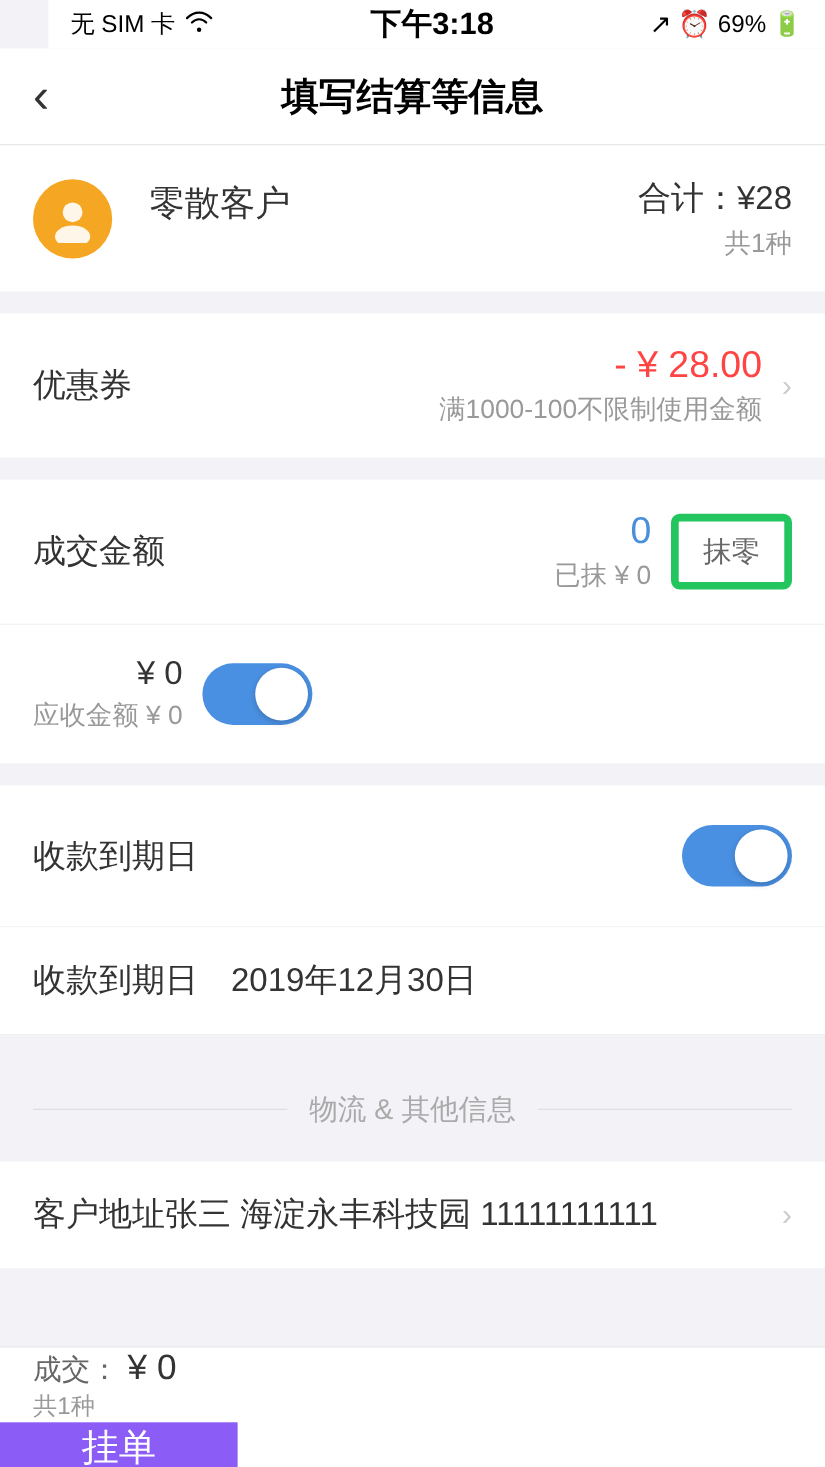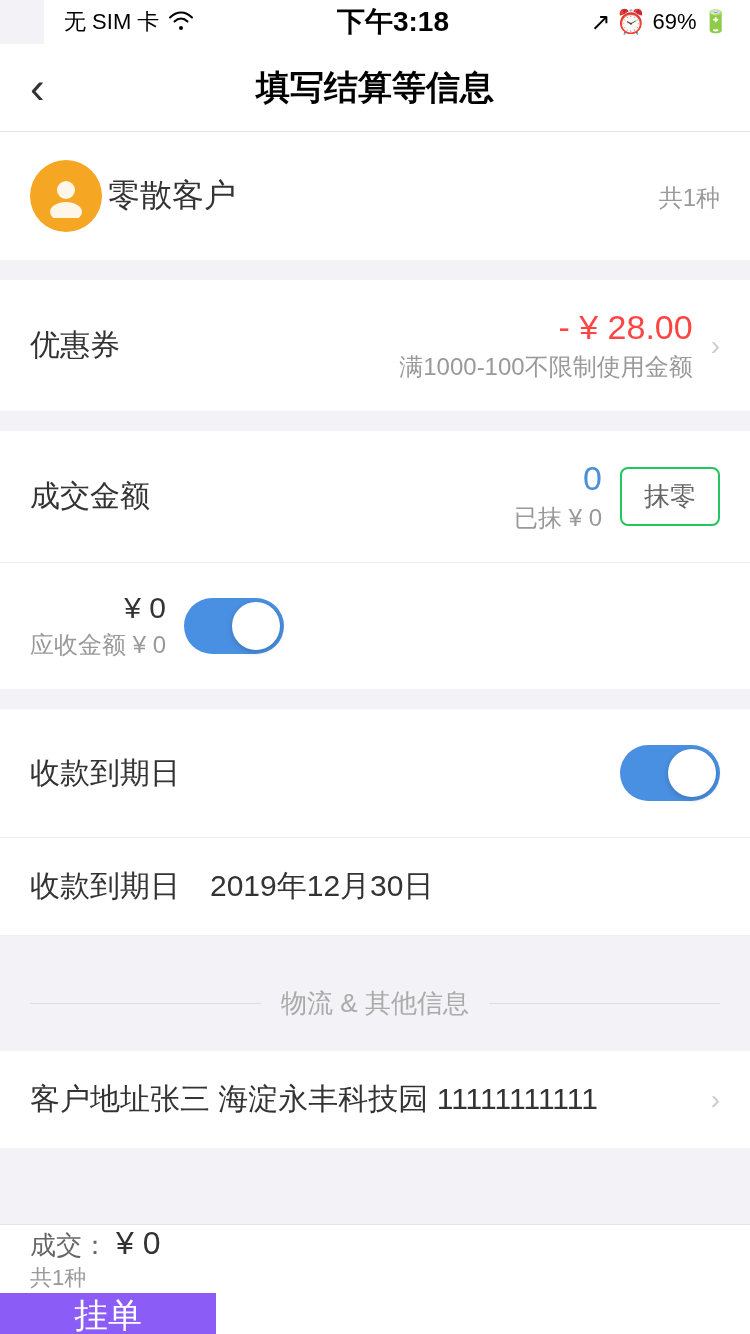--- a/index.html
+++ b/index.html
@@ -65,22 +65,21 @@
     .customer-section {
       background: #fff;
       padding: 28px 30px;
       display: flex;
       align-items: center;
       justify-content: space-between;
       margin-bottom: 20px;
     }
     .customer-left {
       display: flex;
-      align-items: center;
-      gap: 6px;
+      gap: 34px;
     }
     .customer-avatar {
       width: 72px;
       height: 72px;
       border-radius: 50%;
       background: #f5a623;
       display: flex;
       align-items: center;
       justify-content: center;
     }
@@ -149,21 +148,21 @@
     .chevron {
       font-size: 28px;
       color: #ccc;
     }
     .row-value-col {
       text-align: right;
     }
 
     
     .round-zero-btn {
-      border: 2px solid #22c55e;
+      border: 7px solid #22c55e;
       border-radius: 8px;
       padding: 10px 22px;
       font-size: 26px;
       color: #666;
       background: #fff;
       cursor: pointer;
     }
 
     
     .toggle {
@@ -327,20 +326,21 @@
     <div class="customer-left">
       <div class="customer-avatar">
         <svg viewBox="0 0 44 44" fill="none">
           <circle cx="22" cy="16" r="9" fill="#fff" opacity="0.9"></circle>
           <ellipse cx="22" cy="38" rx="16" ry="10" fill="#fff" opacity="0.9"></ellipse>
         </svg>
       </div>
       <span class="customer-name">零散客户</span>
     </div>
     <div class="customer-right">
+      <div class="customer-total">合计：¥28</div>
       <div class="customer-count">共1种</div>
     </div>
   </div>
 
   <div class="section">
     <div class="row">
       <span class="row-label">优惠券</span>
       <div class="row-right">
         <div class="row-value-col">
           <div class="row-value-red">- ¥ 28.00</div>

